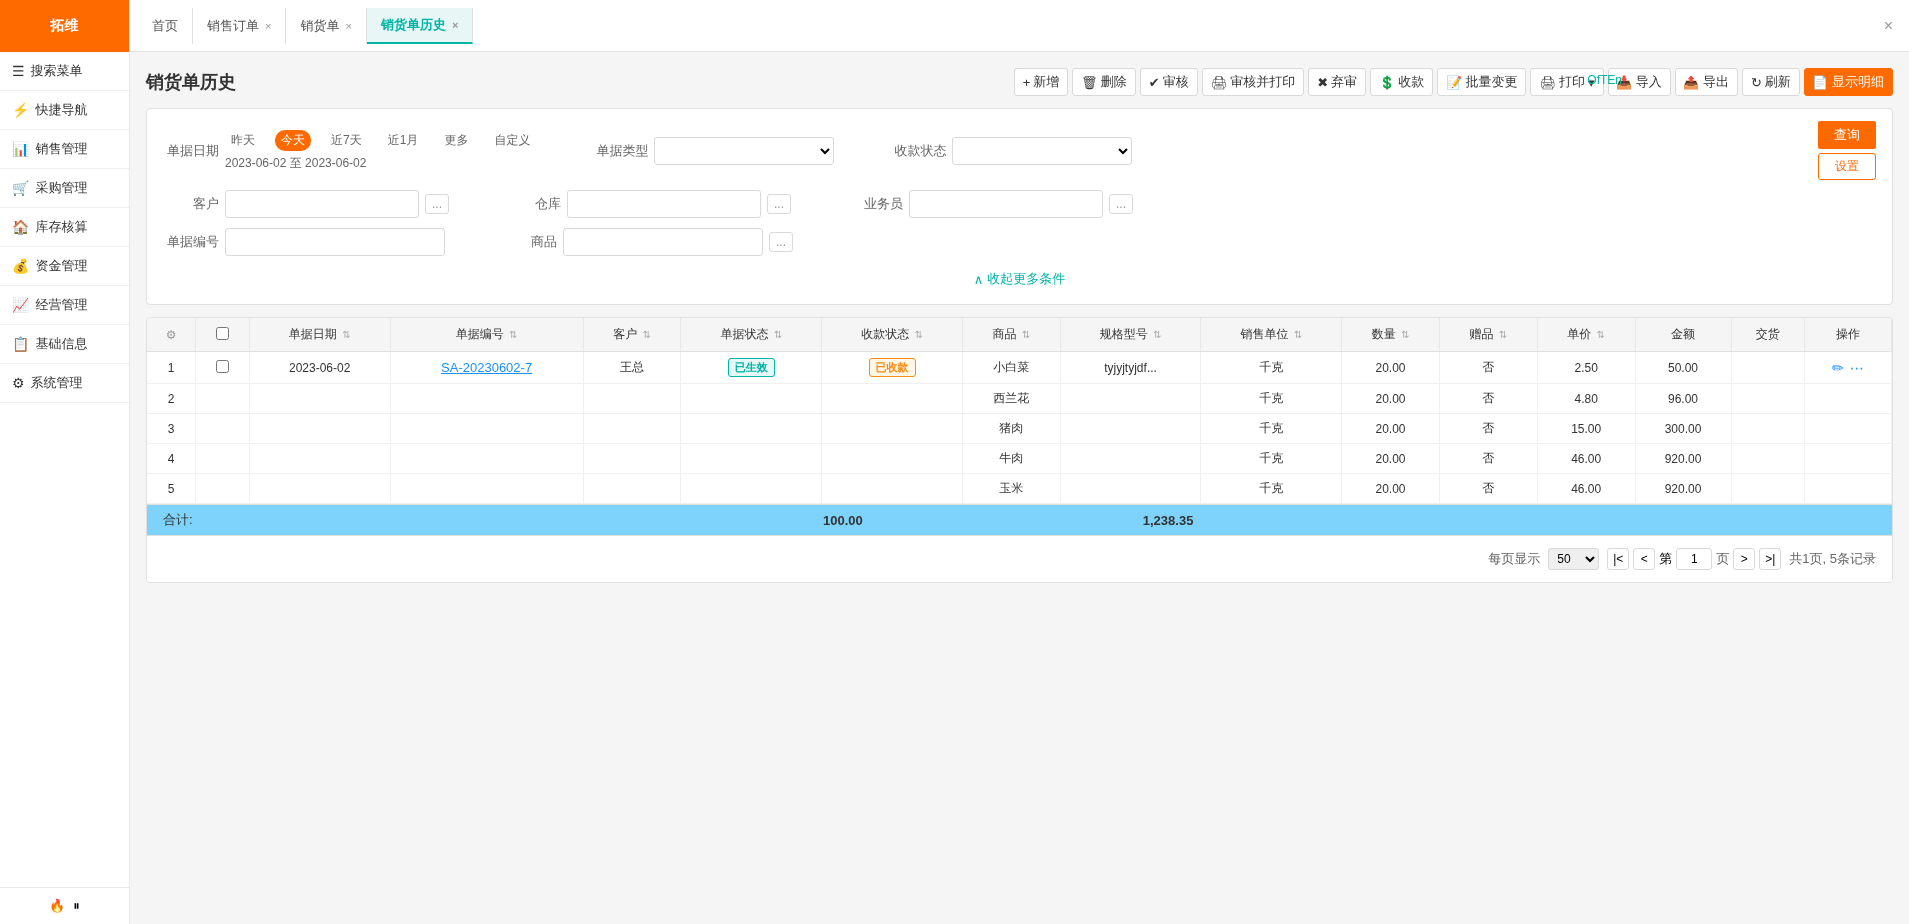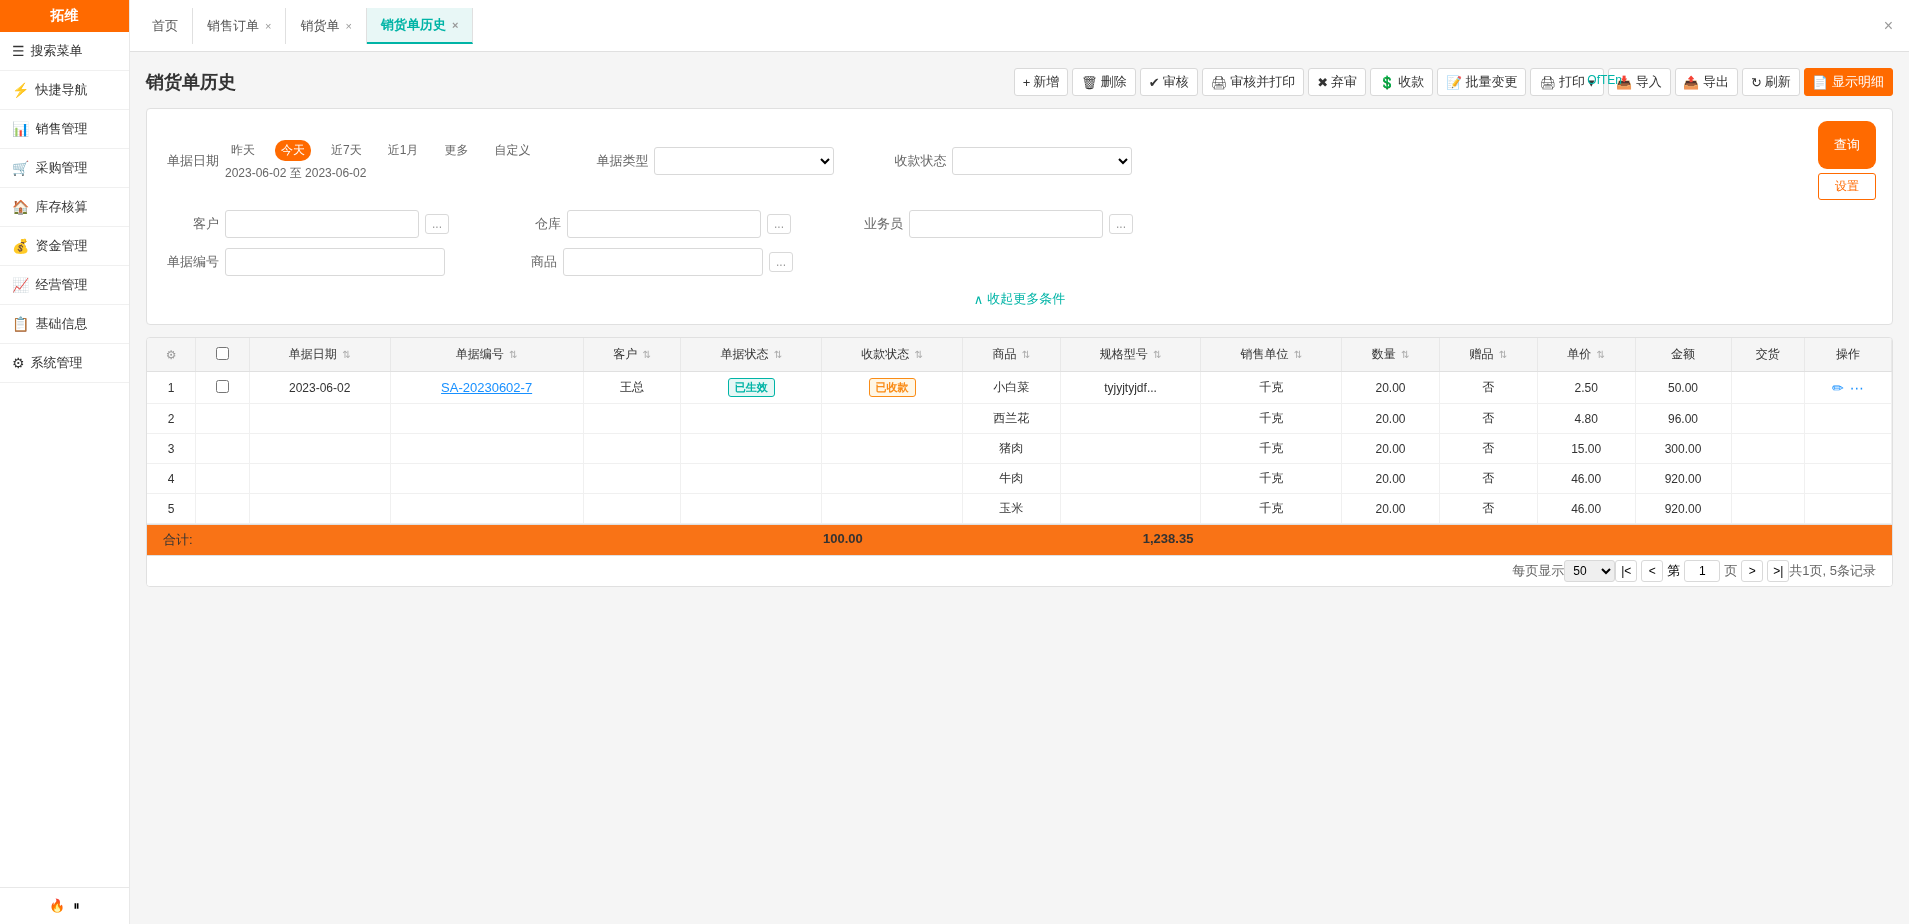--- a/index.html
+++ b/index.html
@@ -8,21 +8,21 @@
     
     .sidebar {
       width: 130px;
       background: #fff;
       border-right: 1px solid #e8e8e8;
       display: flex;
       flex-direction: column;
       height: 100%;
     }
     .sidebar-logo {
-      height: 32px;
+      height: 52px;
       background: #ff6a00;
       display: flex;
       align-items: center;
       justify-content: center;
       color: #fff;
       font-size: 14px;
       font-weight: bold;
     }
     .sidebar-item {
       display: flex;
@@ -161,22 +161,22 @@
       padding: 2px 6px;
       cursor: pointer;
       color: #999;
       background: #fff;
       font-size: 12px;
     }
     .query-btn {
       background: #ff6a00;
       color: #fff;
       border: none;
-      border-radius: 9px;
-      padding: 15px 16px;
+      border-radius: 2px;
+      padding: 5px 16px;
       cursor: pointer;
       font-size: 13px;
     }
     .settings-btn {
       background: #fff;
       color: #ff6a00;
       border: 1px solid #ff6a00;
       border-radius: 3px;
       padding: 4px 12px;
       cursor: pointer;
@@ -220,40 +220,41 @@
       font-weight: bold;
     }
     .badge-active { background: #e6f7f5; color: #00b4a6; border: 1px solid #00b4a6; }
     .badge-paid { background: #fff7e6; color: #fa8c16; border: 1px solid #fa8c16; }
     .link-text { color: #1890ff; cursor: pointer; text-decoration: underline; }
     .action-icons { display: flex; gap: 6px; justify-content: center; }
     .action-icon { color: #1890ff; cursor: pointer; font-size: 14px; }
 
     
     .summary-row {
-      background: #f97316;
-      display: flex;
-      align-items: flex-start;
+      background: #7dd3fc;
+      display: flex;
+      align-items: center;
       padding: 6px 16px;
       border-top: 1px solid #e0e0e0;
       font-size: 12px;
       color: #333;
     }
     .summary-label { min-width: 60px; }
     .summary-qty { margin-left: 600px; font-weight: bold; }
     .summary-amount { margin-left: 280px; font-weight: bold; }
 
     
     .pagination {
       display: flex;
       align-items: center;
       justify-content: flex-end;
-      padding: 4px 16px;
+      padding: 12px 16px;
       background: #fff;
       border-top: 1px solid #e0e0e0;
+      gap: 8px;
       font-size: 12px;
     }
     .pagination-label { color: #666; }
     .page-size-select {
       border: 1px solid #d9d9d9;
       border-radius: 3px;
       padding: 2px 4px;
       font-size: 12px;
     }
     .page-nav {

